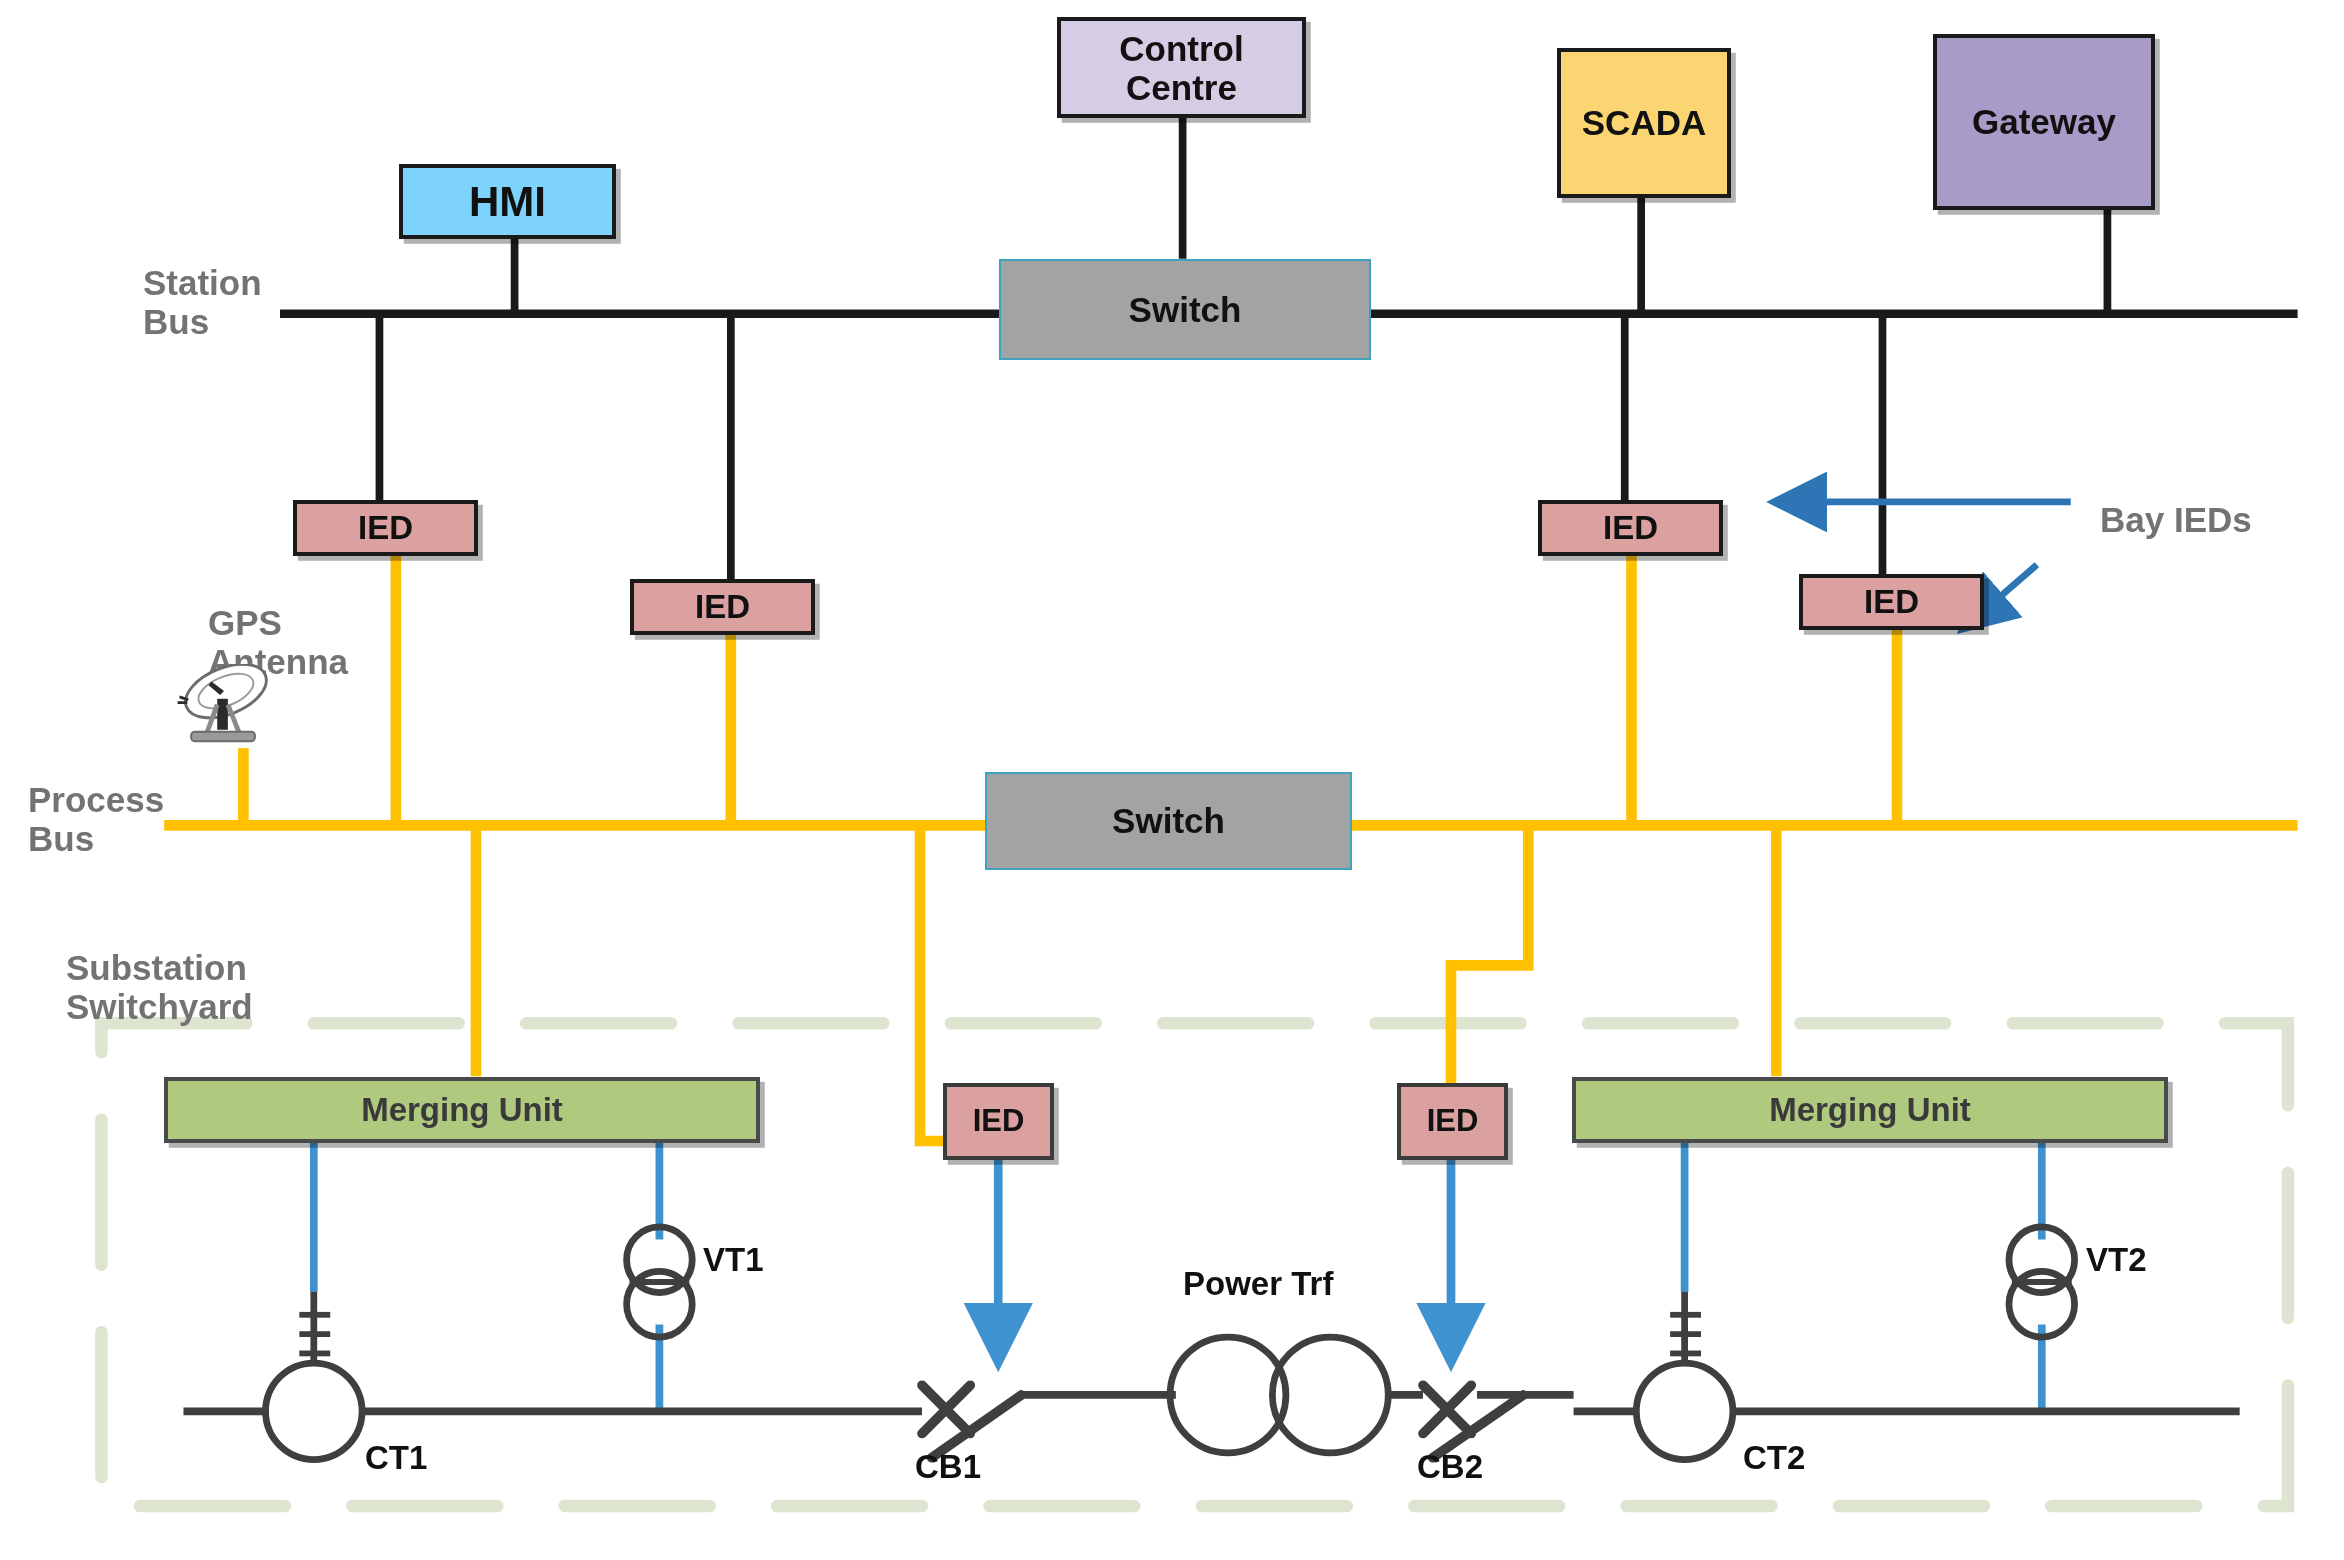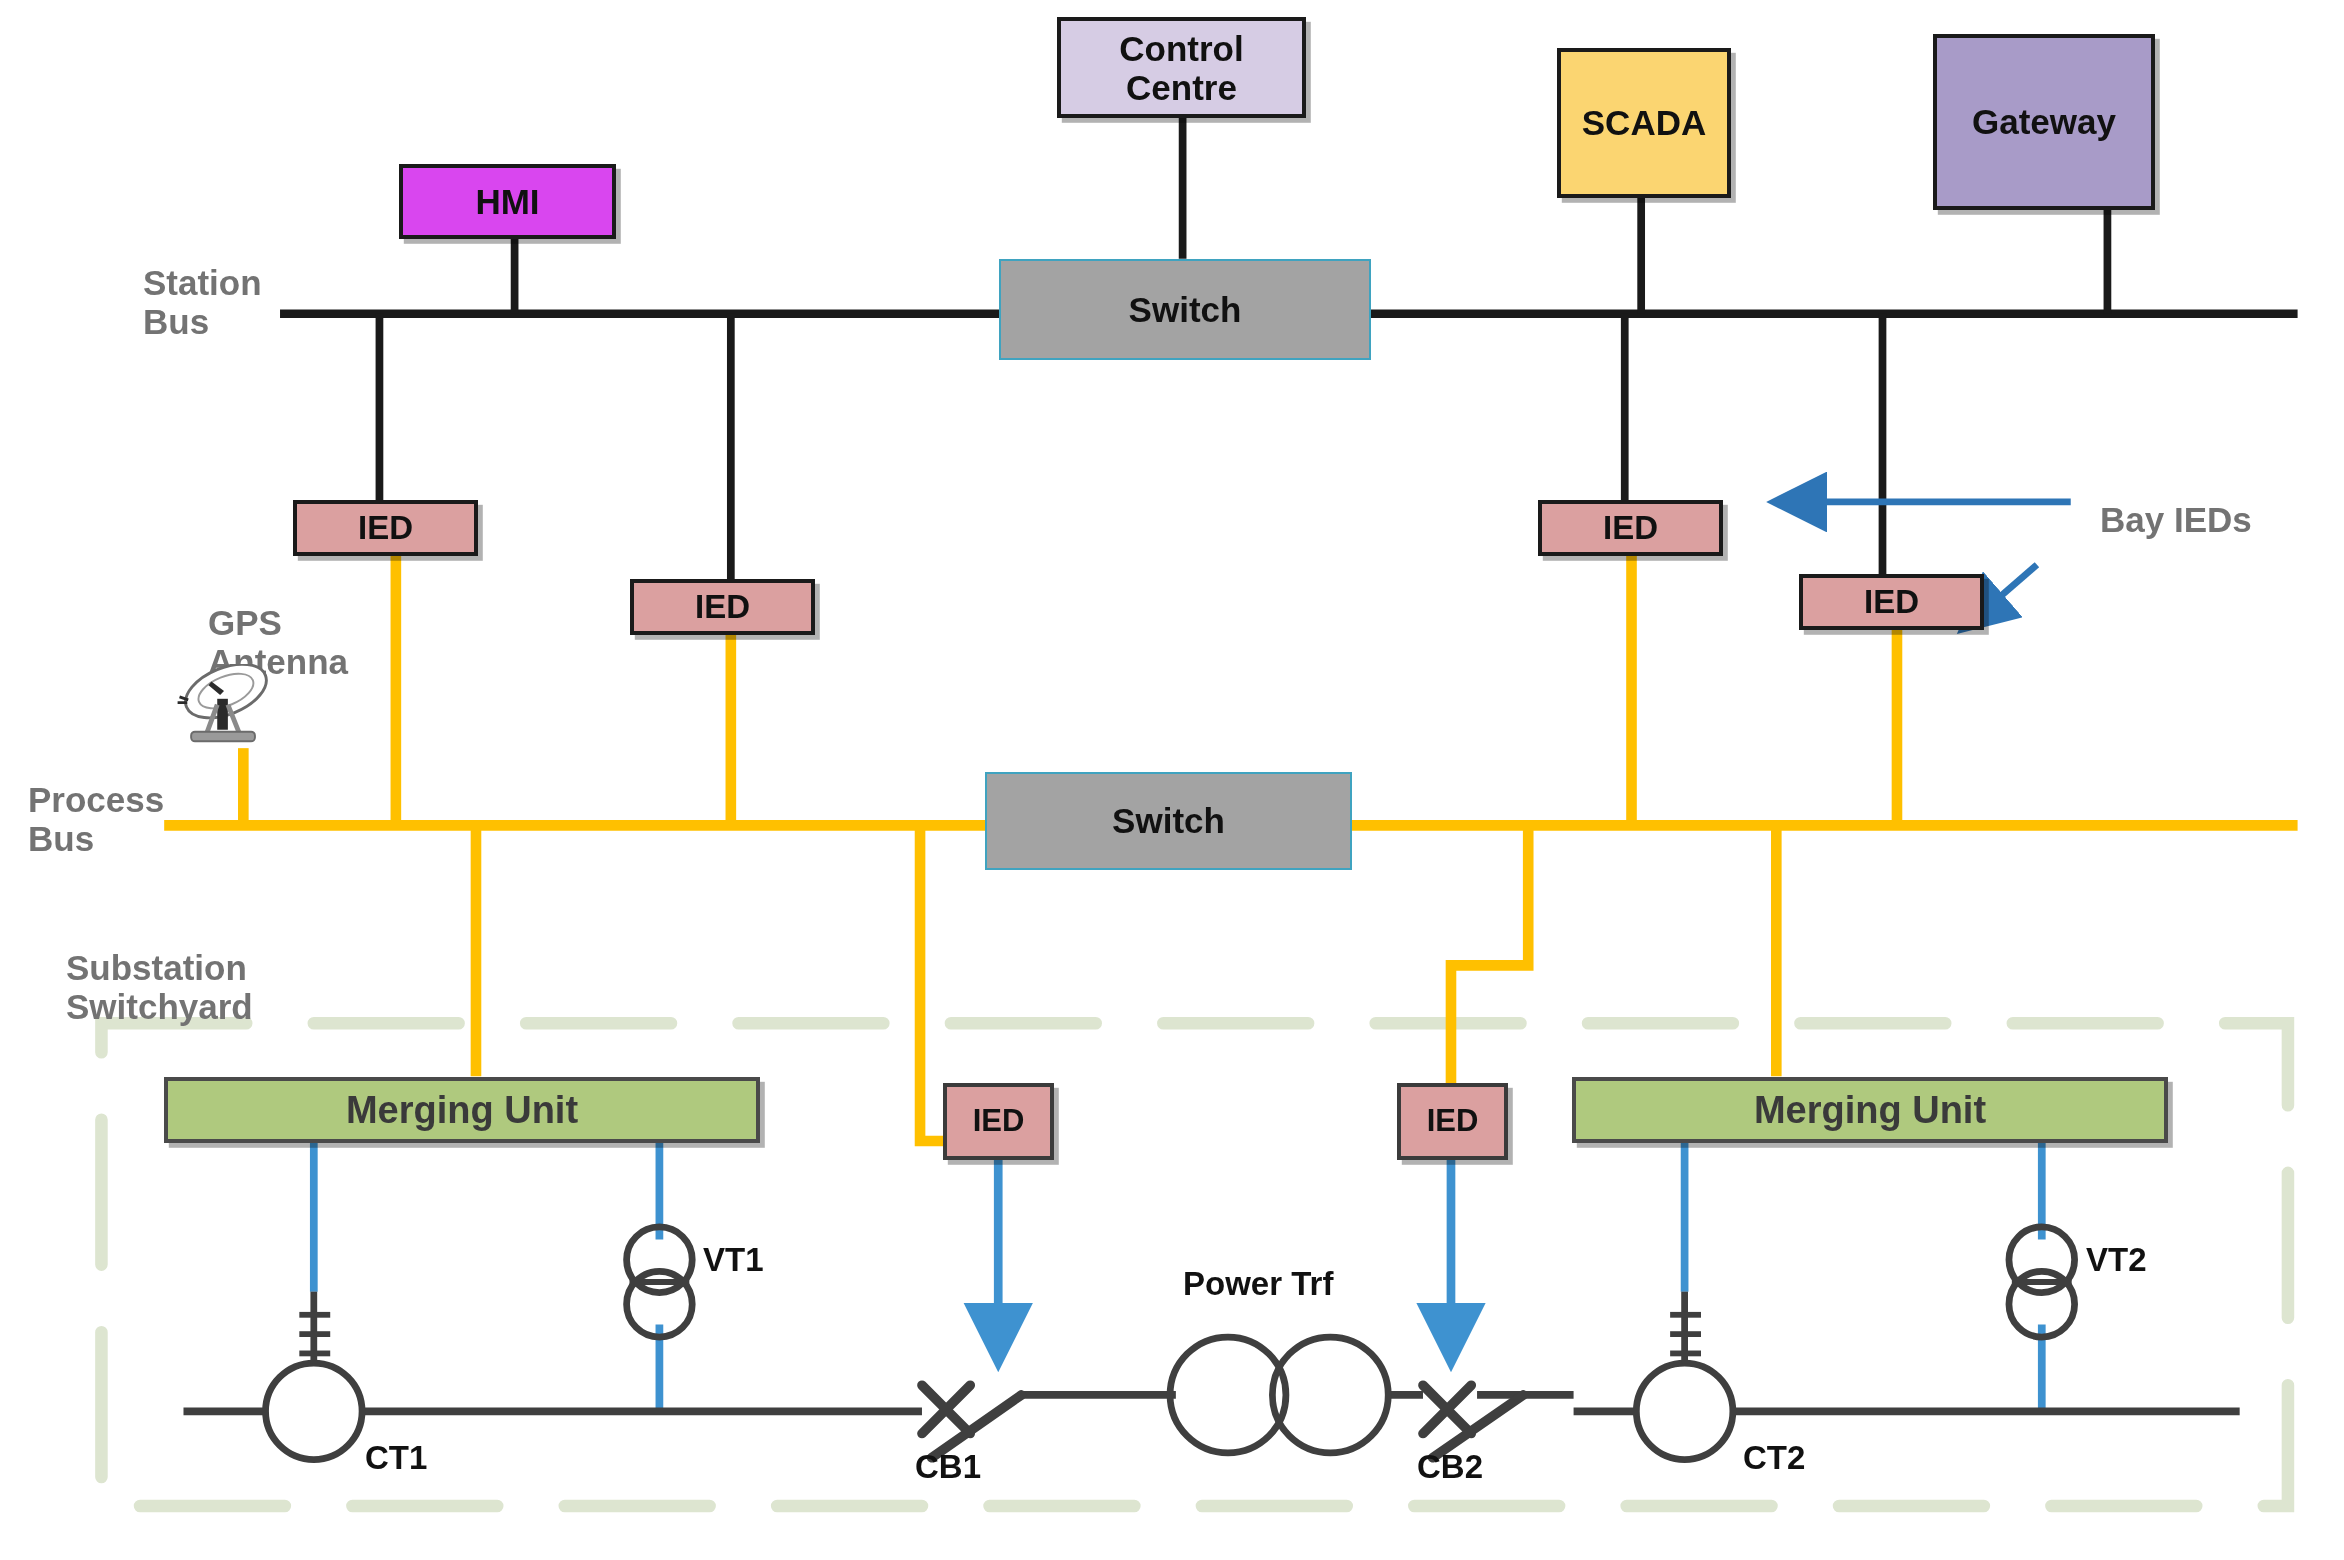--- a/index.html
+++ b/index.html
@@ -33,23 +33,23 @@
     text-align: center;
     font-weight: bold;
     color: #111111;
     line-height: 1.12;
     z-index: 5;
   }
   .node.shadowed {
     box-shadow: 4.8px 4.8px 0 rgba(0,0,0,0.30);
   }
   .box-hmi {
-    background: #d946ef;
-    border: 4.8px solid #1a1a1a;
-    font-size: 35px;
+    background: #7dd3fc;
+    border: 4.8px solid #1a1a1a;
+    font-size: 42px;
     align-items: center;
   }
   .box-cc {
     background: #D6CCE4;
     border: 4.8px solid #1a1a1a;
     font-size: 35px;
   }
   .box-scada {
     background: #FBD571;
     border: 4.8px solid #1a1a1a;
@@ -71,21 +71,21 @@
     font-size: 33px;
   }
   .box-ied-sm {
     background: #DBA0A0;
     border: 4.8px solid #3b3b3b;
     font-size: 31px;
   }
   .box-mu {
     background: #AFC97E;
     border: 4.8px solid #4a4a4a;
-    font-size: 38px;
+    font-size: 33px;
     color: #3a3a3a;
     text-align: center;
   }
   .caption {
     position: absolute;
     font-weight: bold;
     color: #737373;
     font-size: 35px;
     line-height: 1.12;
     z-index: 6;

